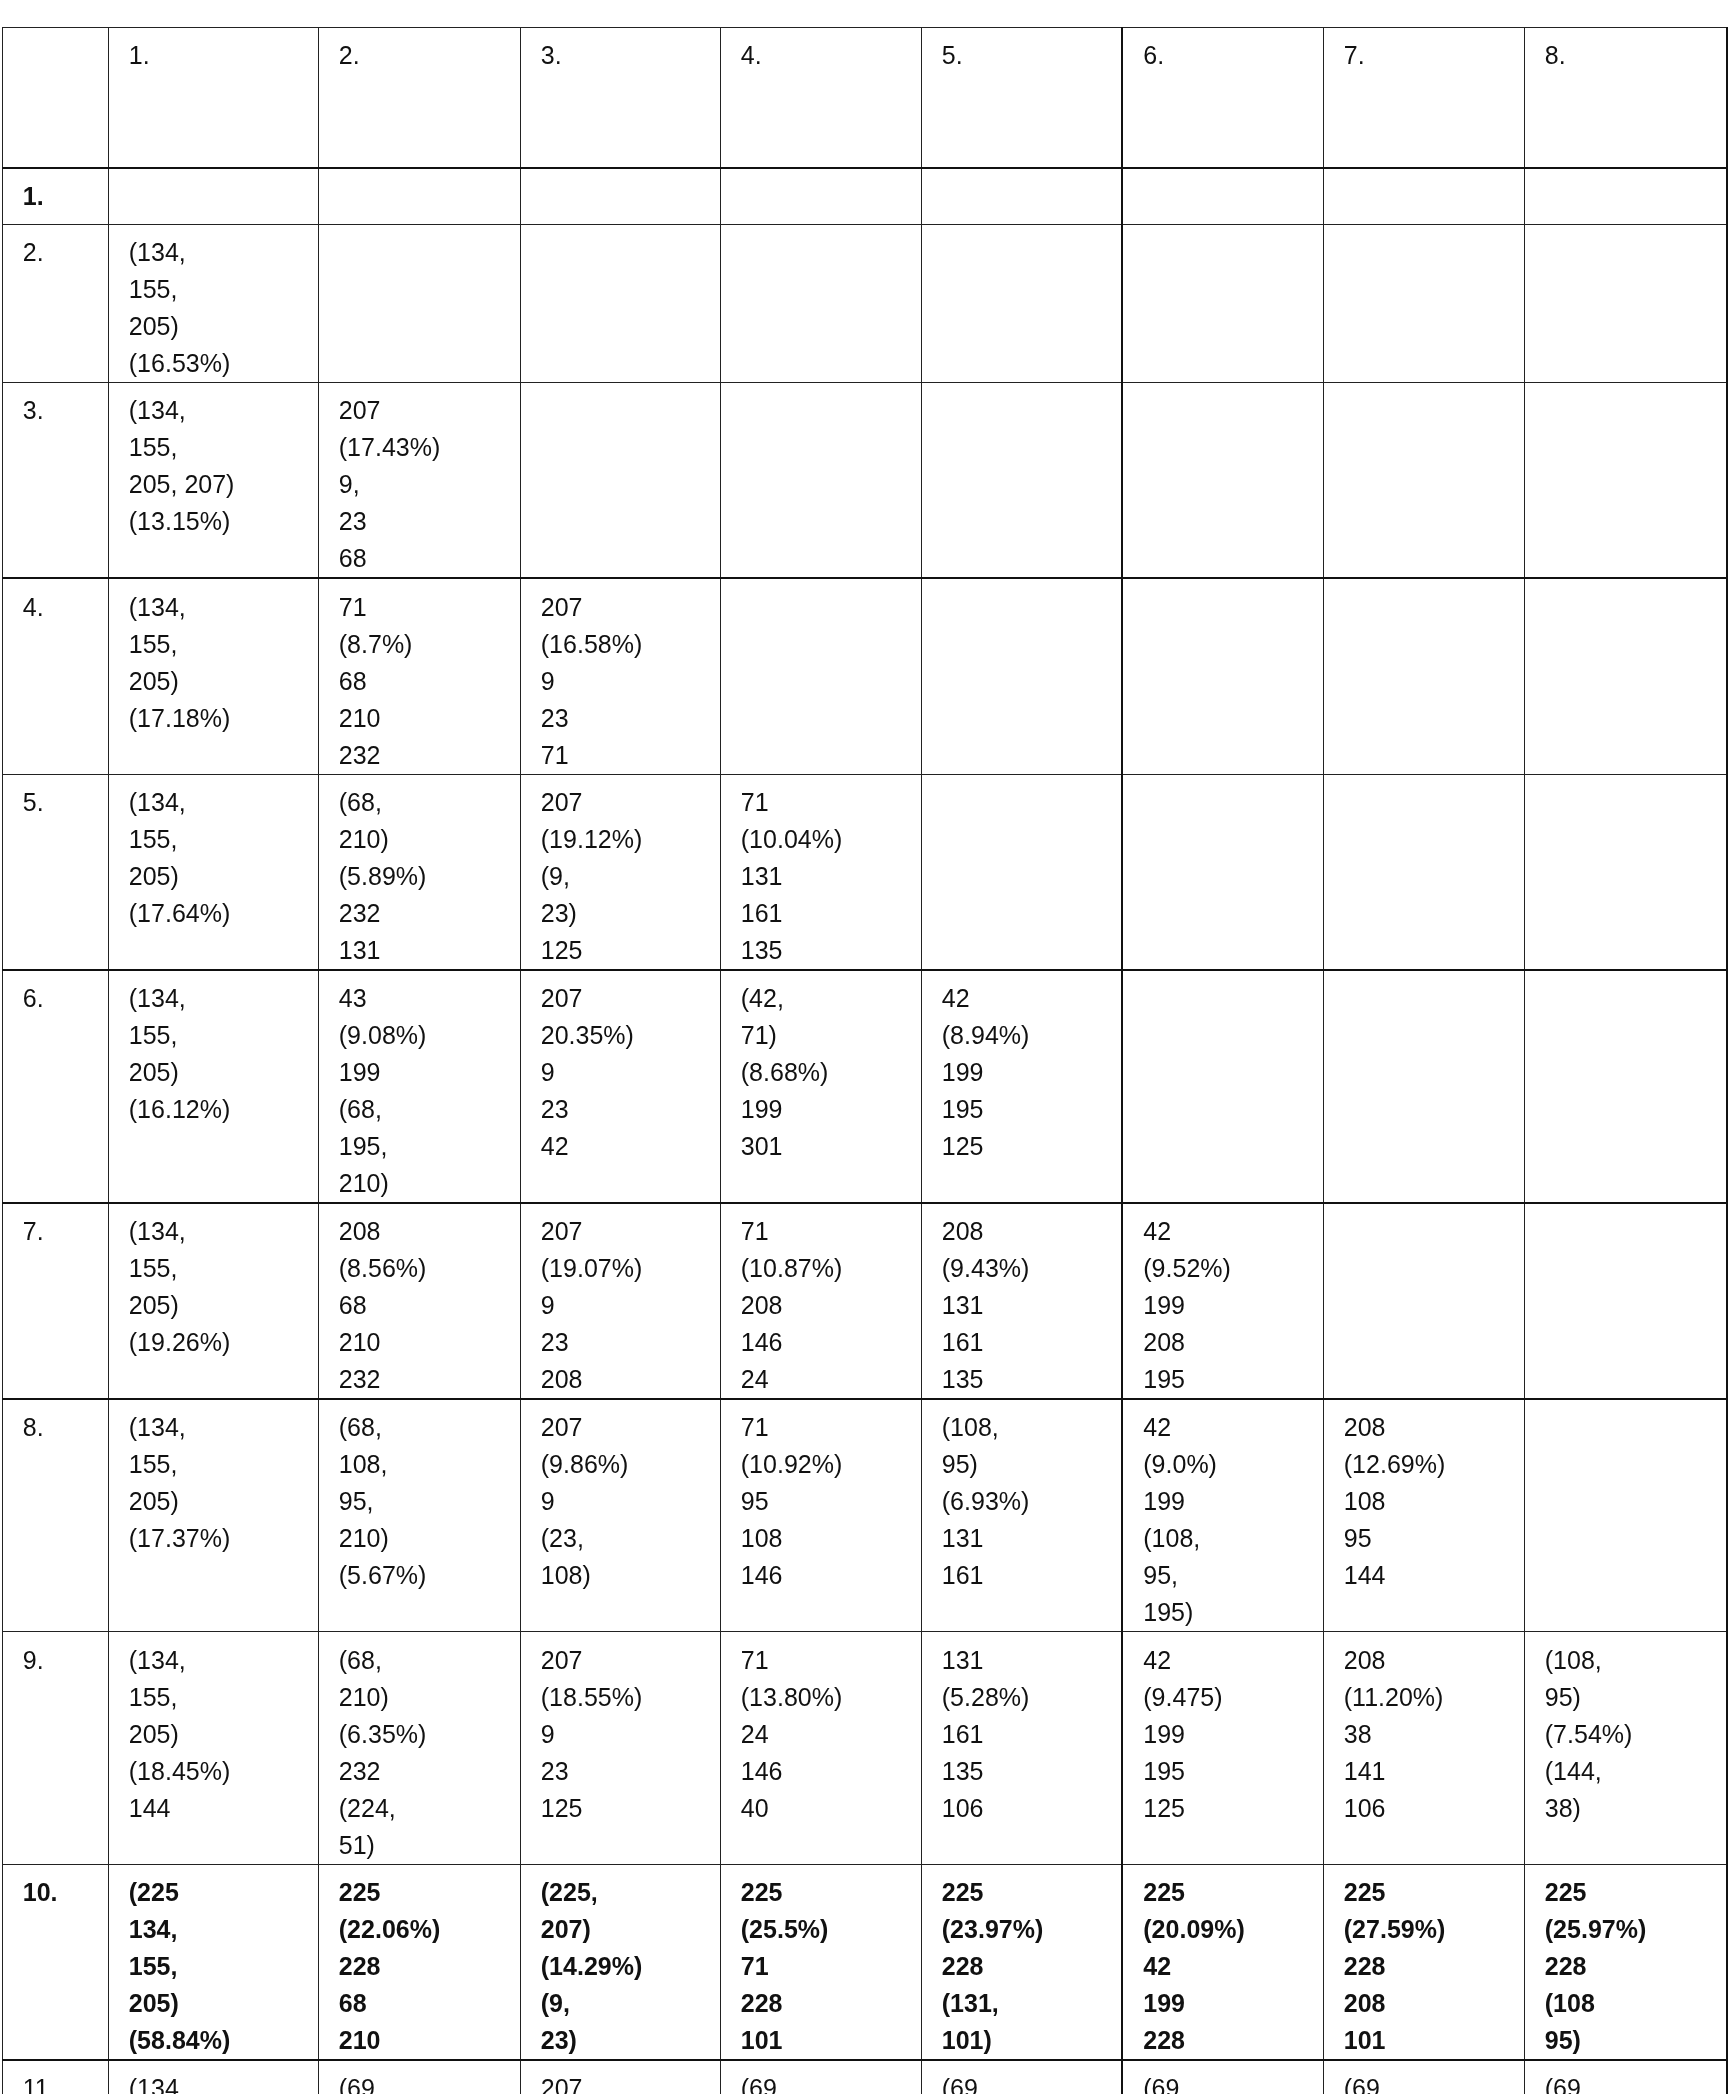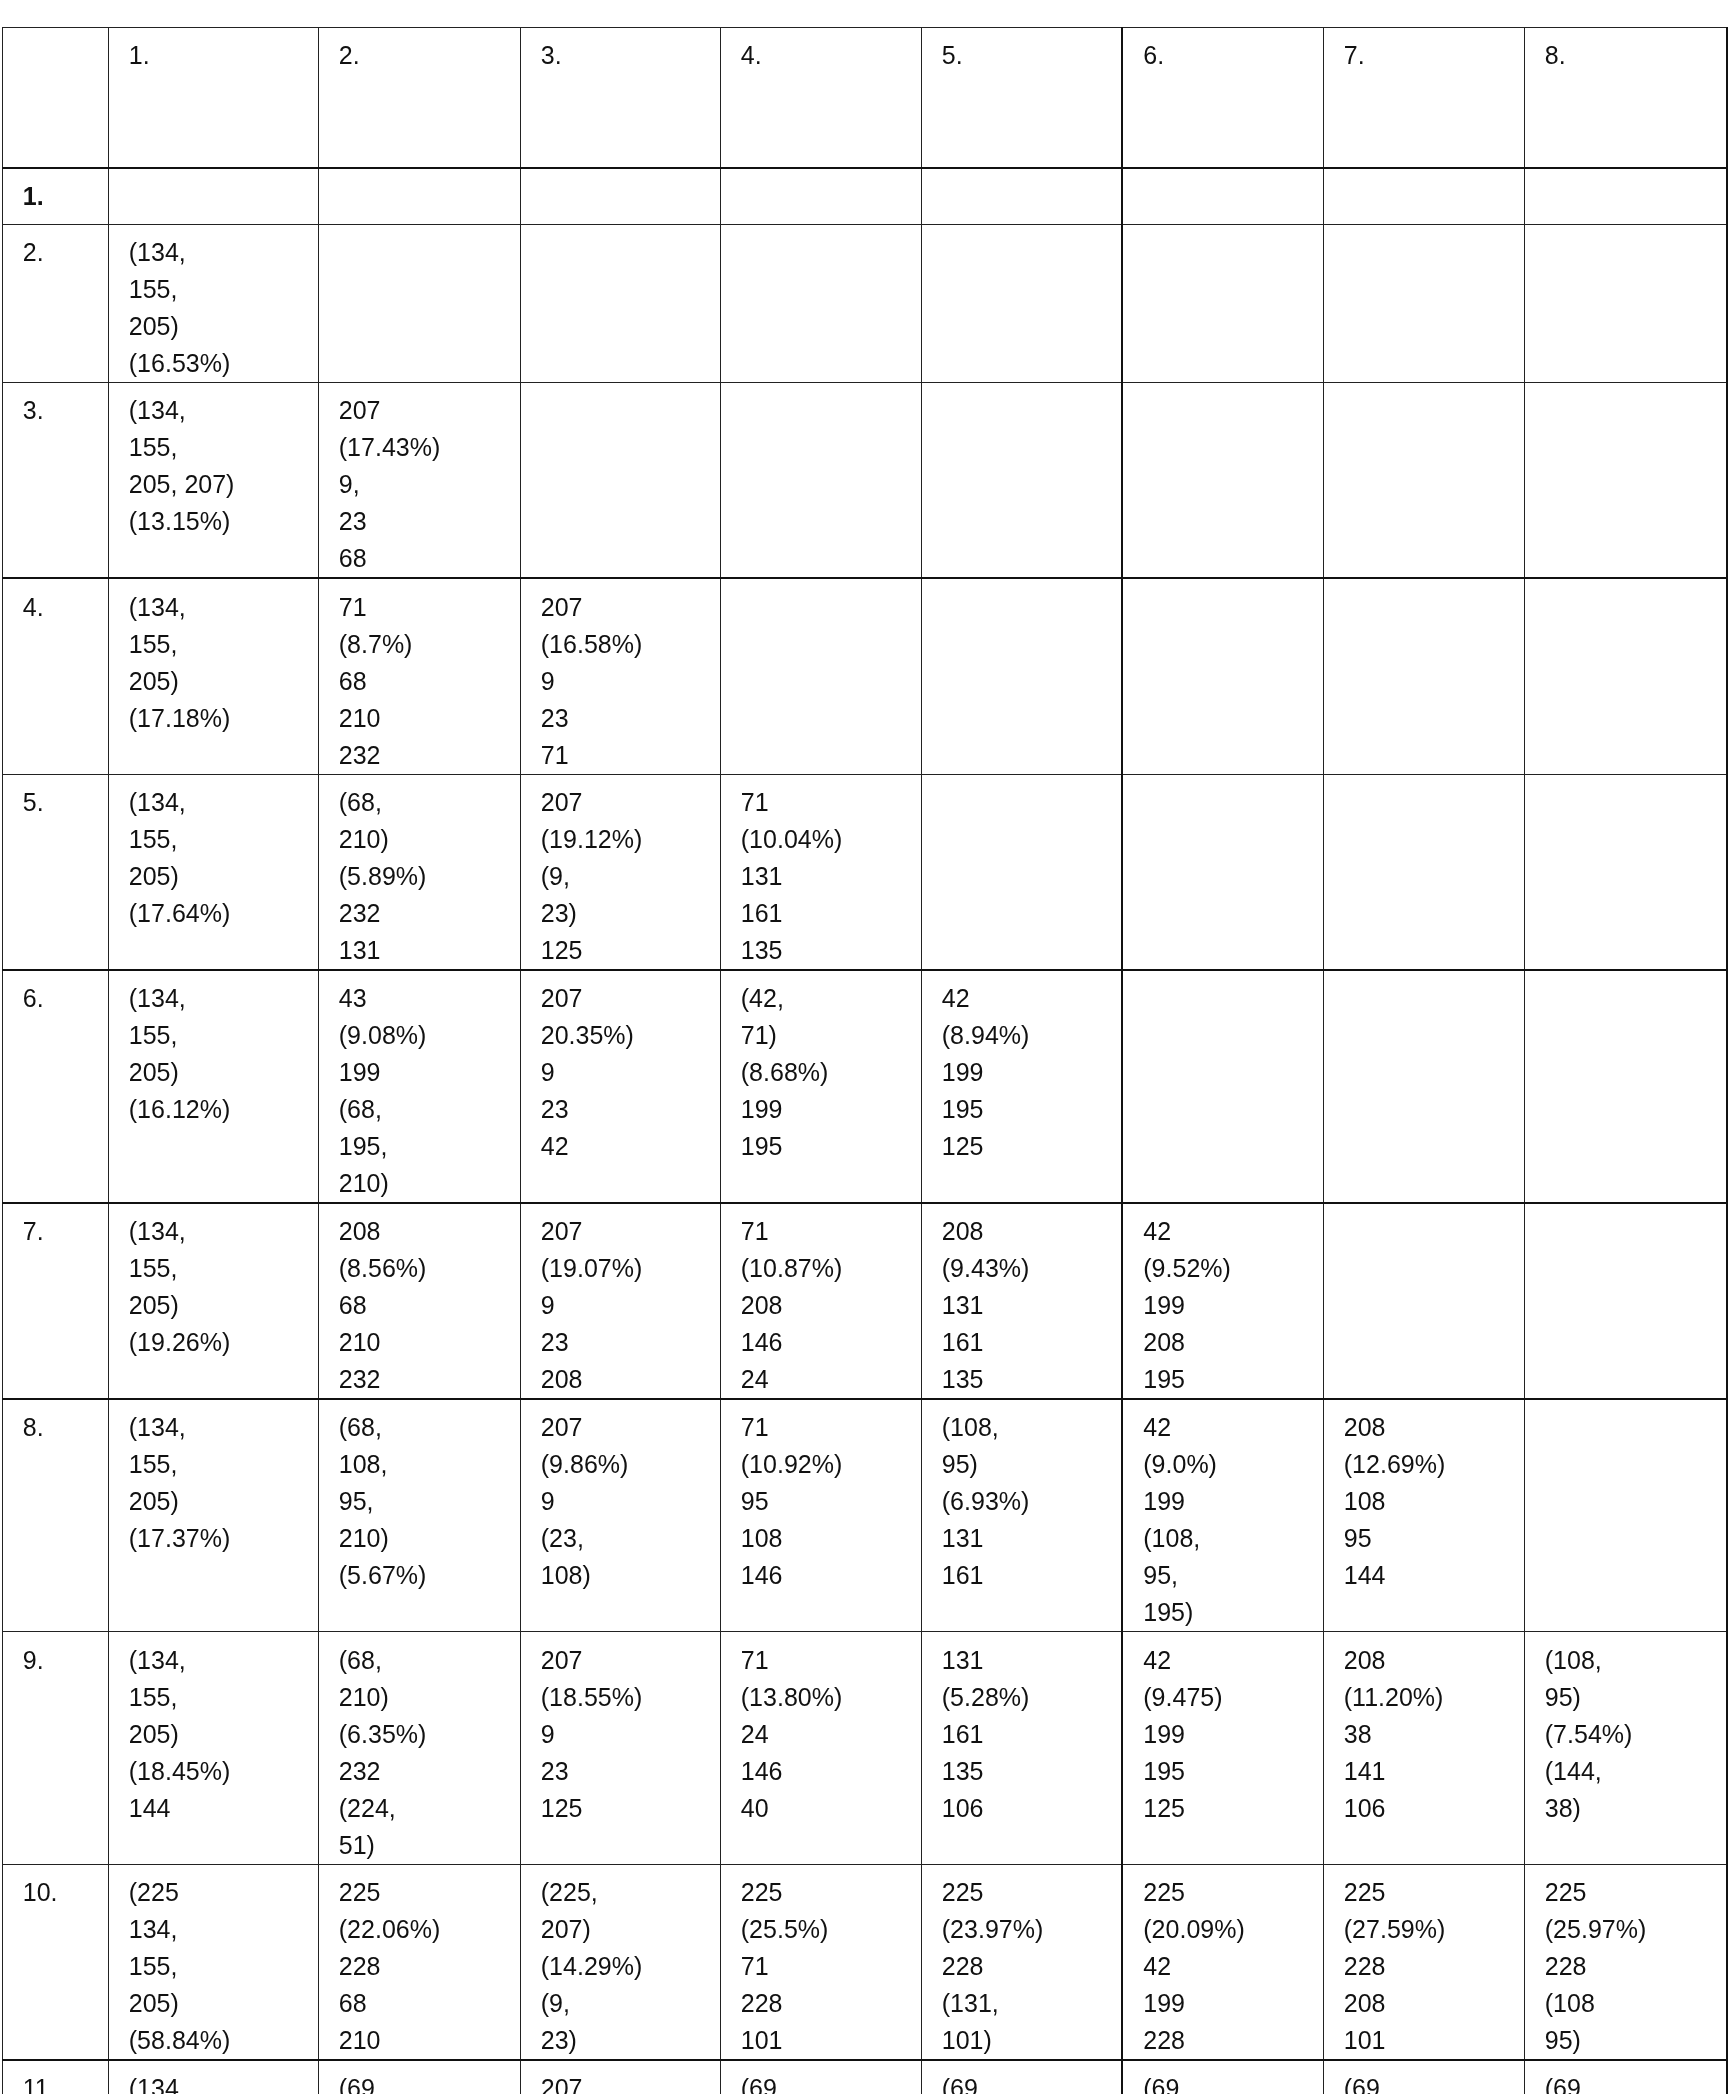--- a/index.html
+++ b/index.html
@@ -146,21 +146,21 @@
 210)</td>
         <td>207
 20.35%)
 9
 23
 42</td>
         <td>(42,
 71)
 (8.68%)
 199
-195</td>
+301</td>
         <td class="thick-right">42
 (8.94%)
 199
 195
 125</td>
         <td></td>
         <td></td>
         <td class="thick-right"></td>
       </tr>
       <tr class="thick-top" style="height: 189px;">
@@ -273,21 +273,21 @@
 (11.20%)
 38
 141
 106</td>
         <td class="thick-right">(108,
 95)
 (7.54%)
 (144,
 38)</td>
       </tr>
-      <tr style="height: 191px;">
+      <tr style="height: 191px; font-weight: bold;">
         <td class="rowhead">10.</td>
         <td>(225
 134,
 155,
 205)
 (58.84%)</td>
         <td>225
 (22.06%)
 228
 68

